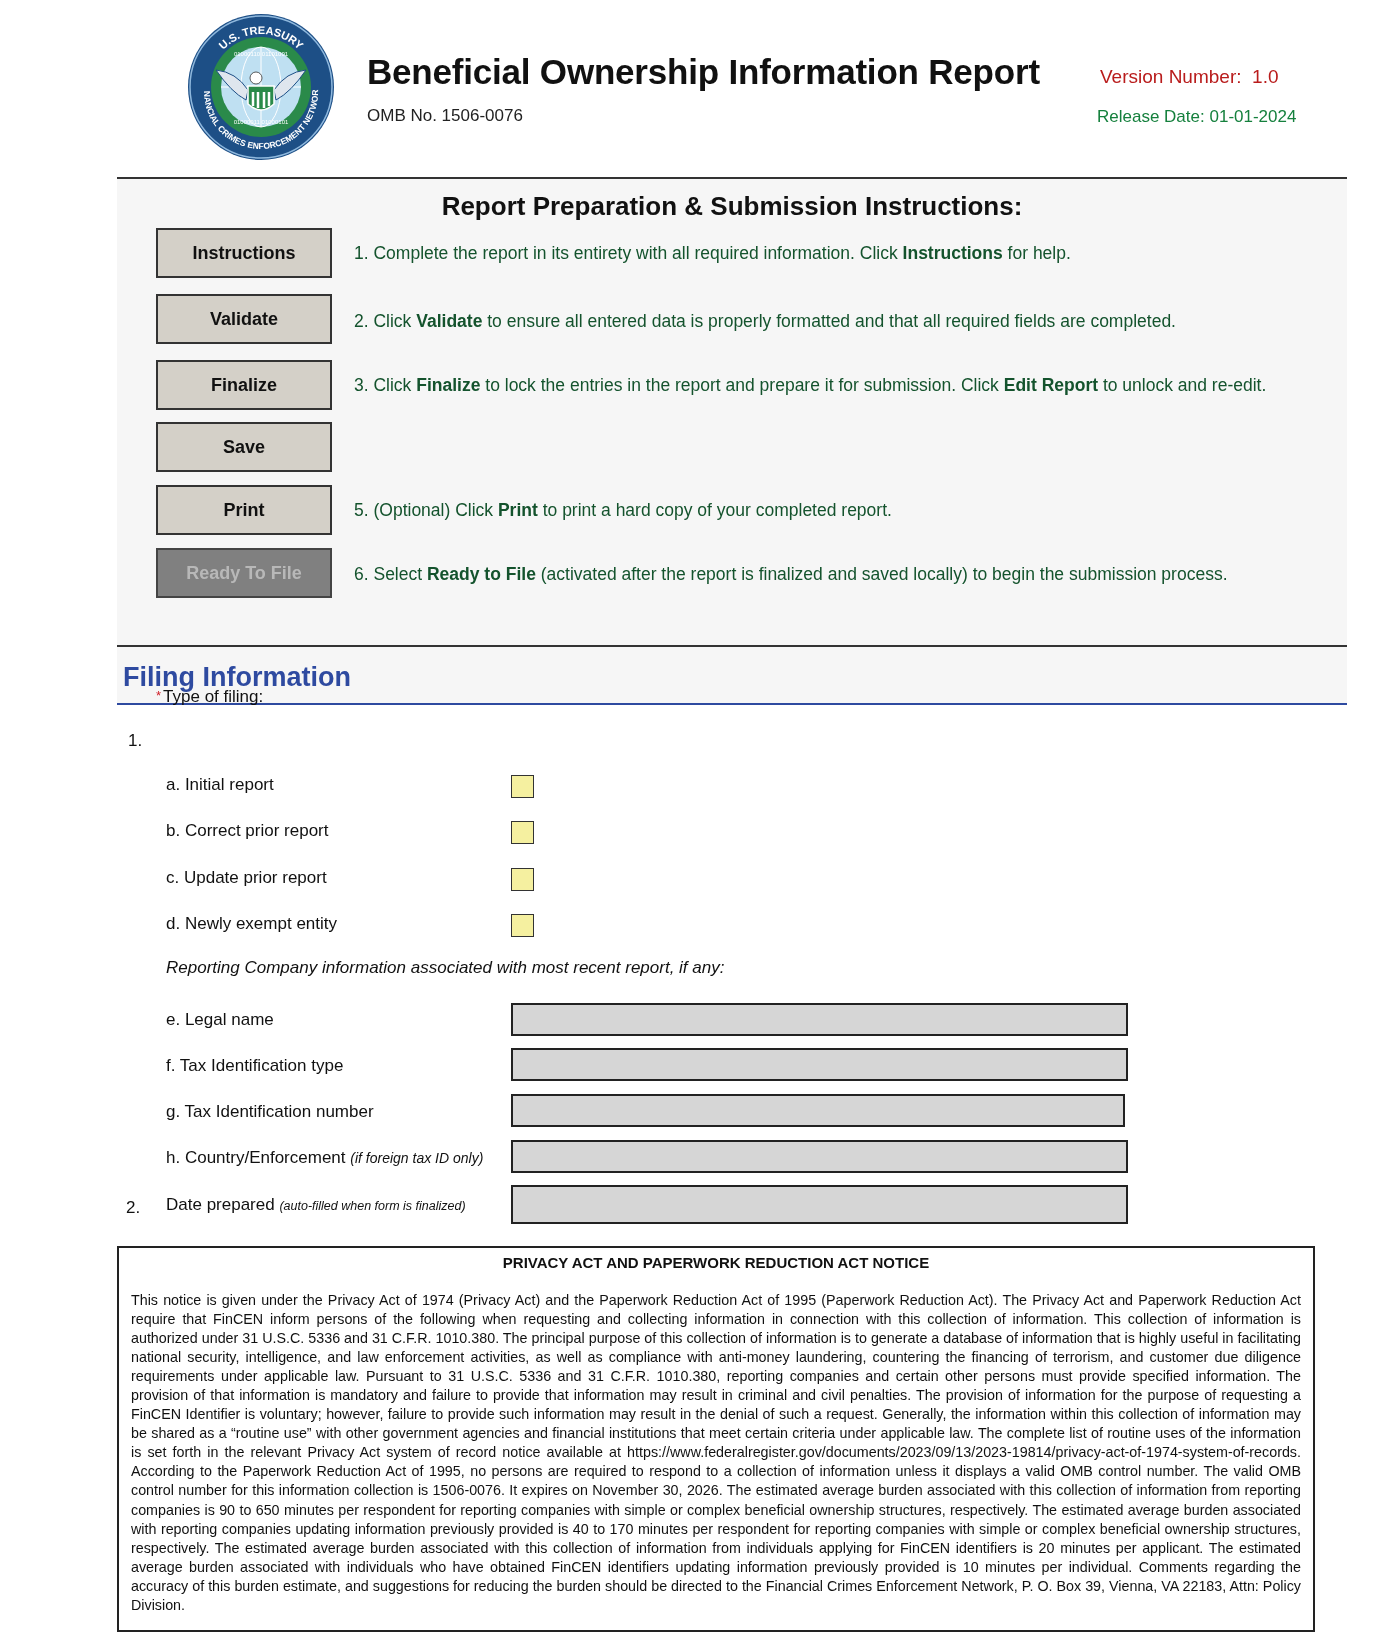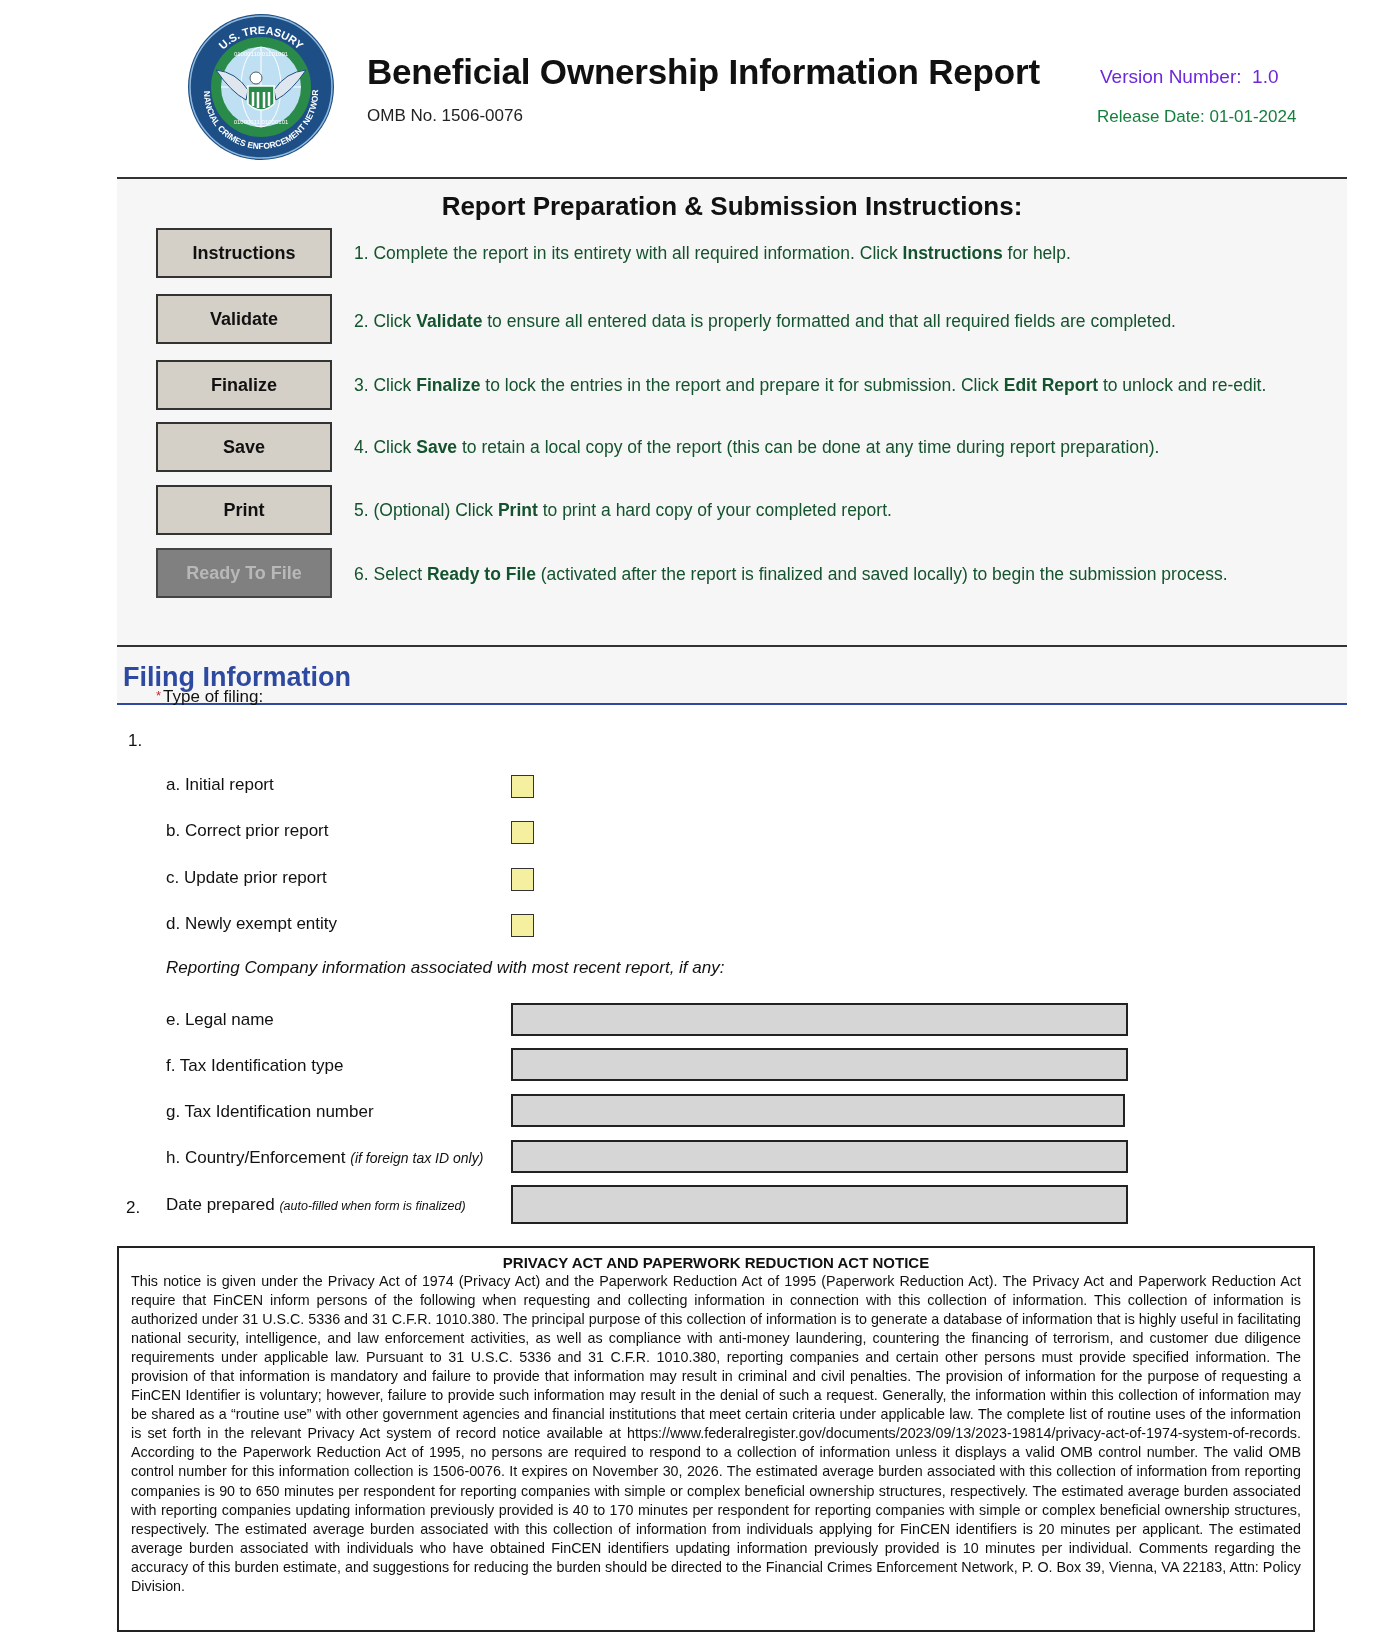--- a/index.html
+++ b/index.html
@@ -2,21 +2,21 @@
 <html><head>
   <meta charset="utf-8">
   <style>
     html, body { margin: 0; padding: 0; background: #ffffff; }
     body { width: 1375px; height: 1651px; position: relative; font-family: "Liberation Sans", sans-serif; color: #111; overflow: hidden; }
 
     
     .logo { position: absolute; left: 186px; top: 12px; width: 150px; height: 150px; }
     .title { position: absolute; left: 367px; top: 52px; font-size: 35px; font-weight: bold; letter-spacing: -0.2px; white-space: nowrap; }
     .omb { position: absolute; left: 367px; top: 106px; font-size: 17px; color: #222; }
-    .version { position: absolute; left: 1100px; top: 66px; font-size: 19px; color: #6d28d9; white-space: nowrap; }
+    .version { position: absolute; left: 1100px; top: 66px; font-size: 19px; color: #b91c1c; white-space: nowrap; }
     .release { position: absolute; left: 1097px; top: 107px; font-size: 17px; color: #15803d; white-space: nowrap; }
     .rule-top { position: absolute; left: 117px; top: 177px; width: 1230px; height: 2px; background: #333; }
 
     
     .panel { position: absolute; left: 117px; top: 179px; width: 1230px; height: 525px; background: #f6f6f6; }
     .panel-title { position: absolute; left: 0; width: 100%; top: 12px; text-align: center; font-size: 26px; font-weight: bold; }
     .rule-mid { position: absolute; left: 117px; top: 645px; width: 1230px; height: 2px; background: #333; }
     .btn { position: absolute; left: 39px; width: 176px; height: 50px; background: #d4d0c8; border: 2px solid #333; box-sizing: border-box; font-size: 18px; font-weight: bold; display: flex; align-items: center; justify-content: center; cursor: pointer; }
     .btn.disabled { background: #808080; color: #b8b8b8; border-color: #444; }
     .step { position: absolute; left: 237px; font-size: 17.5px; white-space: nowrap; color: #14532d; }
@@ -28,21 +28,21 @@
     .q { position: absolute; font-size: 17px; white-space: nowrap; }
     .star { color: #d0202a; font-size: 13px; vertical-align: 2px; margin-right: 2px; }
     .lbl { position: absolute; left: 166px; font-size: 17px; white-space: nowrap; }
     .lbl i { font-size: 14px; }
     .chk { position: absolute; left: 511px; width: 23px; height: 23px; background: #f5f0a0; border: 1.5px solid #333; box-sizing: border-box; cursor: pointer; }
     .note { position: absolute; left: 166px; top: 958px; font-size: 17px; font-style: italic; white-space: nowrap; }
     .fld { position: absolute; left: 511px; width: 617px; height: 33px; background: #d6d6d6; border: 2px solid #222; box-sizing: border-box; }
 
     
     .privacy { position: absolute; left: 117px; top: 1246px; width: 1198px; height: 386px; border: 2px solid #222; box-sizing: border-box; padding: 6px 12px 0 12px; }
-    .privacy-head { text-align: center; font-weight: bold; font-size: 15px; margin-bottom: 1px; }
+    .privacy-head { text-align: center; font-weight: bold; font-size: 15px; margin-bottom: 20px; }
     .privacy-body { font-size: 14.3px; line-height: 19.05px; text-align: justify; color: #111; }
   </style>
 </head>
 <body>
 
 <div class="logo">
   <svg width="150" height="150" viewBox="0 0 150 150">
     <defs>
       <path id="arcTop" d="M 22 75 A 53 53 0 0 1 128 75"></path>
       <path id="arcBot" d="M 18 80 A 57 57 0 0 0 132 80"></path>
@@ -89,21 +89,20 @@
   <div class="btn" style="top:49px">Instructions</div>
   <div class="step" style="top:64px"><span>1. Complete the report in its entirety with all required information. Click </span><b>Instructions</b><span> for help.</span></div>
 
   <div class="btn" style="top:115px">Validate</div>
   <div class="step" style="top:132px"><span>2. Click </span><b>Validate</b><span> to ensure all entered data is properly formatted and that all required fields are completed.</span></div>
 
   <div class="btn" style="top:181px">Finalize</div>
   <div class="step" style="top:196px"><span>3. Click </span><b>Finalize</b><span> to lock the entries in the report and prepare it for submission. Click </span><b>Edit Report</b><span> to unlock and re-edit.</span></div>
 
   <div class="btn" style="top:243px">Save</div>
-  <div class="step" style="top:258px"><span>4. Click </span><b>Save</b><span> to retain a local copy of the report (this can be done at any time during report preparation).</span></div>
 
   <div class="btn" style="top:306px">Print</div>
   <div class="step" style="top:321px"><span>5. (Optional) Click </span><b>Print</b><span> to print a hard copy of your completed report.</span></div>
 
   <div class="btn disabled" style="top:369px">Ready To File</div>
   <div class="step" style="top:385px"><span>6. Select </span><b>Ready to File</b><span> (activated after the report is finalized and saved locally) to begin the submission process.</span></div>
 </div>
 <div class="rule-mid"></div>
 
 <div class="section-title">Filing Information</div>

